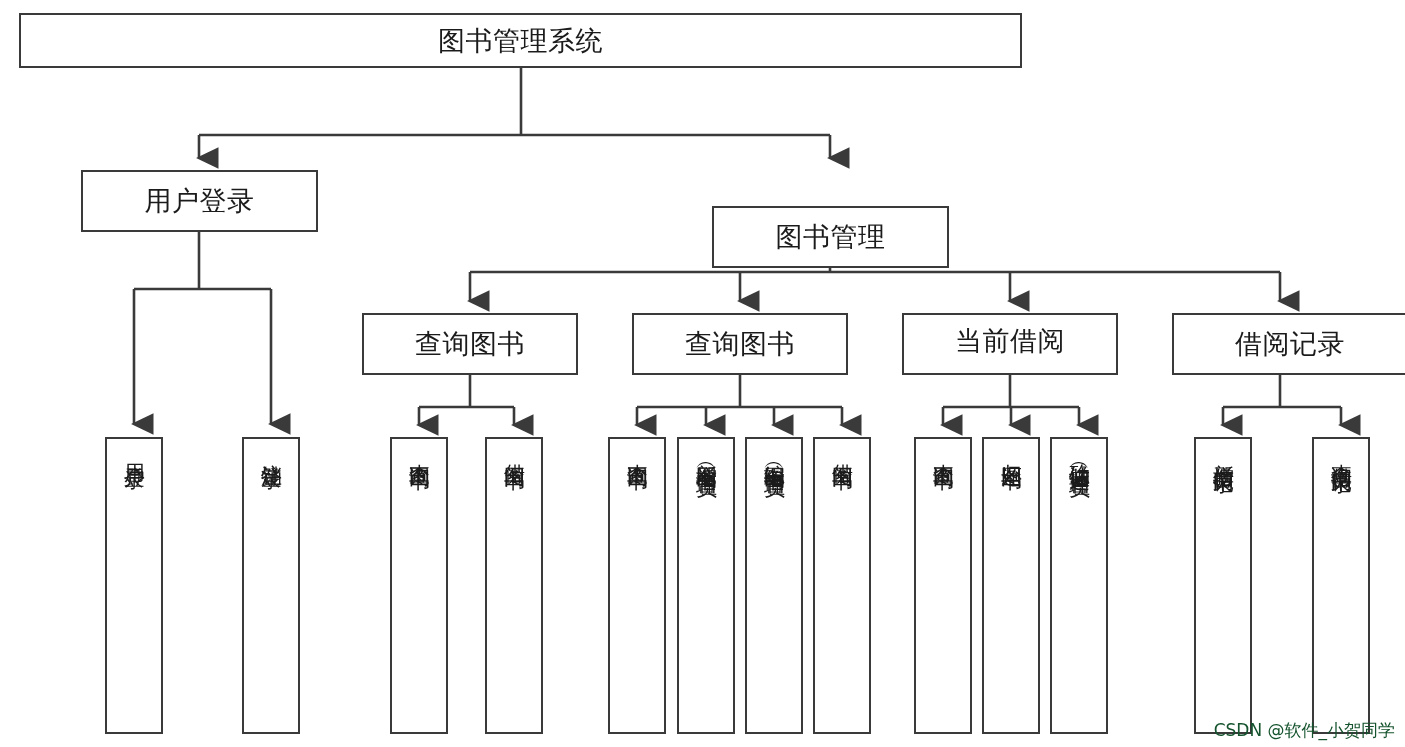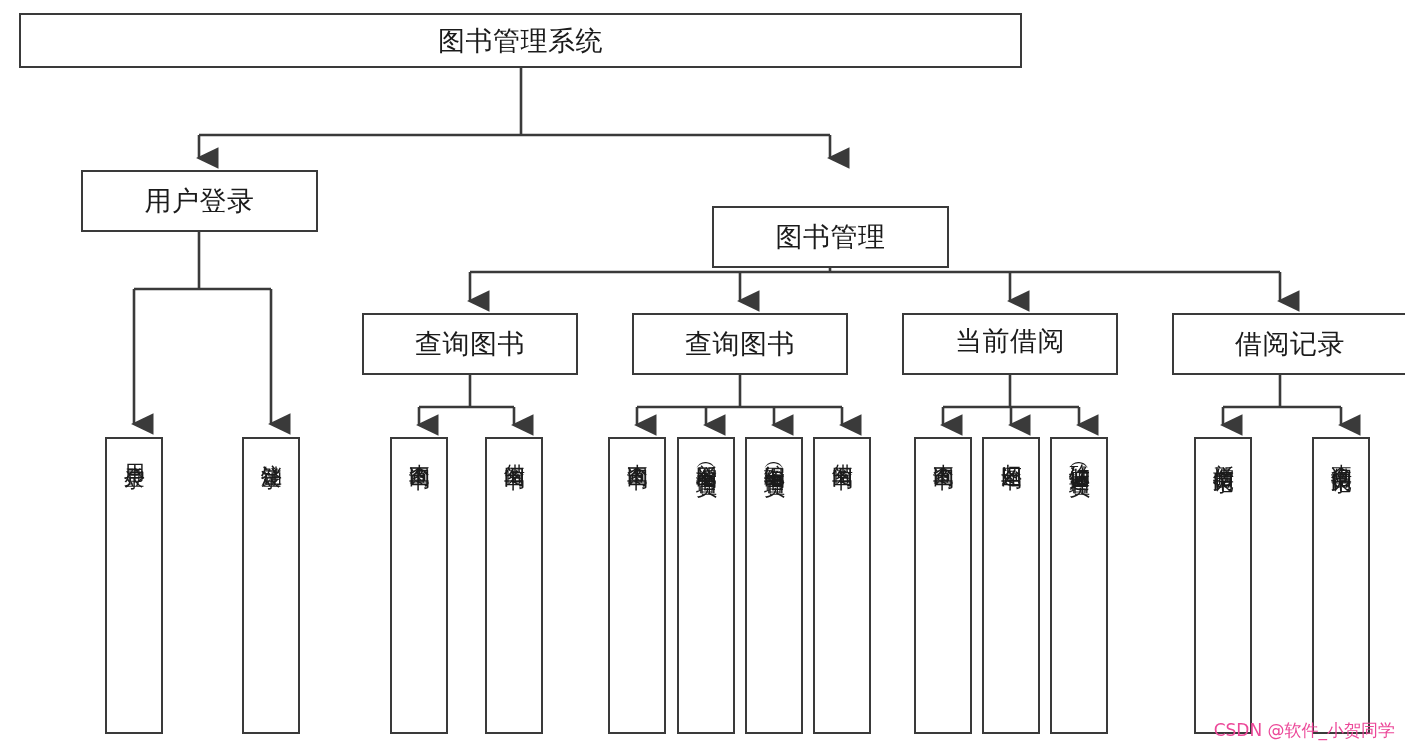--- a/index.html
+++ b/index.html
@@ -58,21 +58,21 @@
     text-orientation: upright;
     font-size: 21px;
     letter-spacing: 2px;
     line-height: 1;
   }
   #watermark {
     position: absolute;
     right: 10px;
     bottom: 5px;
     font-size: 17px;
-    color: #ec4899;
+    color: #14532d;
     z-index: 3;
     white-space: nowrap;
     font-family: "DejaVu Sans", "Liberation Sans", sans-serif;
   }
 </style>
 </head>
 <body>
 
 <div id="diagram-root">
 

